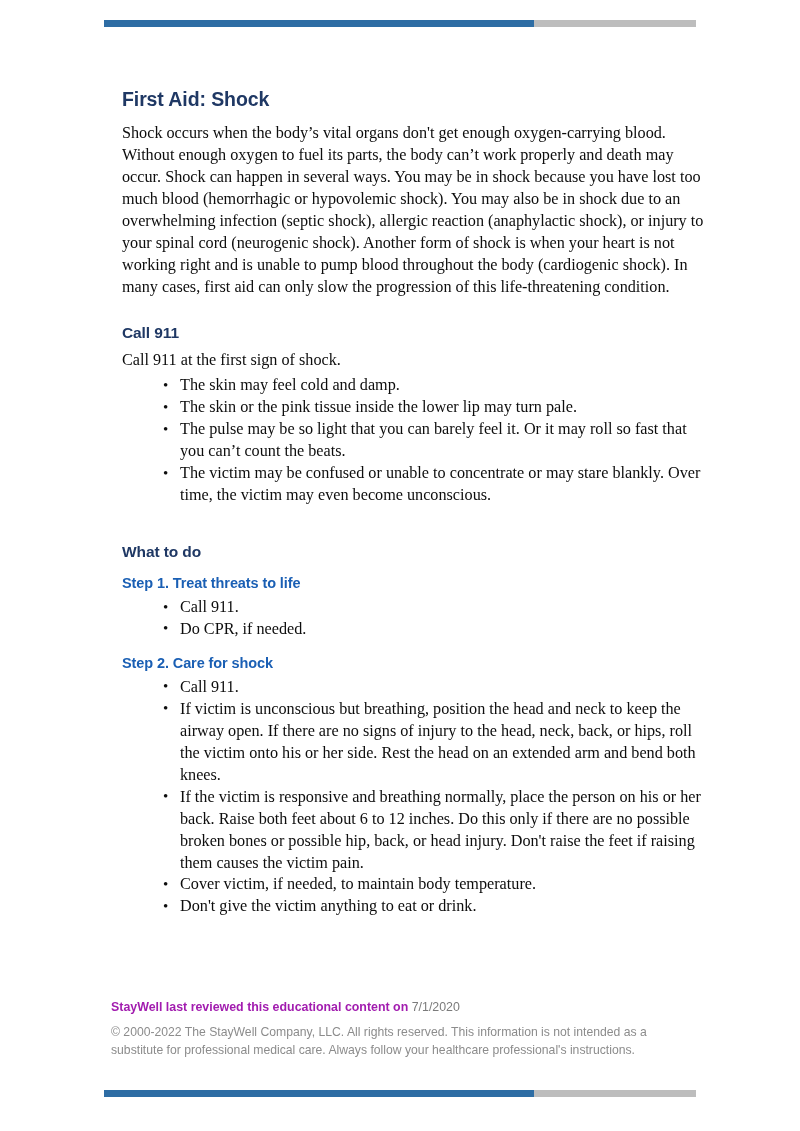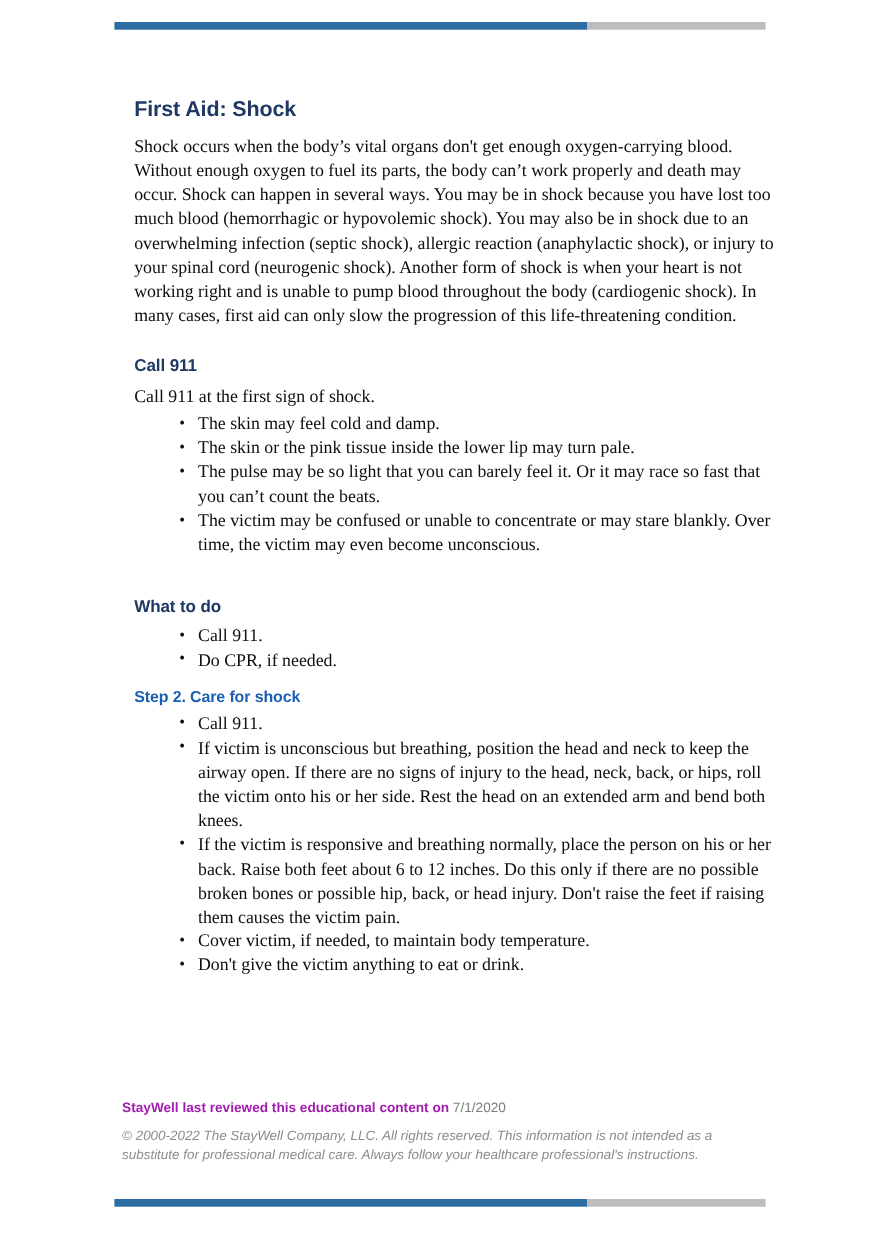--- a/index.html
+++ b/index.html
@@ -124,21 +124,20 @@
     line-height: 1.3;
   }
   .review-line .lead {
     font-weight: bold;
     color: #a21caf;
   }
   .copyright-line {
     font-size: 12.2px;
     color: #8c8c8c;
     line-height: 1.45;
-    font-style: italic;
   }
 
   
   .page-footer {
     position: absolute;
     left: 104px;
     top: 1147px;
     width: 592px;
     display: flex;
     justify-content: space-between;
@@ -164,26 +163,27 @@
     <h1 class="doc-title">First Aid: Shock</h1>
 
     <p class="body-text">Shock occurs when the body’s vital organs don't get enough oxygen-carrying blood. Without enough oxygen to fuel its parts, the body can’t work properly and death may occur. Shock can happen in several ways. You may be in shock because you have lost too much blood (hemorrhagic or hypovolemic shock). You may also be in shock due to an overwhelming infection (septic shock), allergic reaction (anaphylactic shock), or injury to your spinal cord (neurogenic shock). Another form of shock is when your heart is not working right and is unable to pump blood throughout the body (cardiogenic shock). In many cases, first aid can only slow the progression of this life-threatening condition.</p>
 
     <h2 class="section-head spaced">Call 911</h2>
     <p class="body-text">Call 911 at the first sign of shock.</p>
 
     <ul class="bullets">
       <li>The skin may feel cold and damp.</li>
       <li>The skin or the pink tissue inside the lower lip may turn pale.</li>
-      <li>The pulse may be so light that you can barely feel it. Or it may race so fast that you can’t count the beats.</li>
+      <li>The pulse may be so light that you can barely feel it. Or it may roll so fast that you can’t count the beats.</li>
       <li>The victim may be confused or unable to concentrate or may stare blankly. Over time, the victim may even become unconscious.</li>
     </ul>
 
     <h2 class="section-head spaced-lg">What to do</h2>
 
+    <h3 class="step-head">Step 1. Treat threats to life</h3>
     <ul class="bullets">
       <li>Call 911.</li>
       <li>Do CPR, if needed.</li>
     </ul>
 
     <h3 class="step-head">Step 2. Care for shock</h3>
     <ul class="bullets">
       <li>Call 911.</li>
       <li>If victim is unconscious but breathing, position the head and neck to keep the airway open. If there are no signs of injury to the head, neck, back, or hips, roll the victim onto his or her side. Rest the head on an extended arm and bend both knees.</li>
       <li>If the victim is responsive and breathing normally, place the person on his or her back. Raise both feet about 6 to 12 inches. Do this only if there are no possible broken bones or possible hip, back, or head injury. Don't raise the feet if raising them causes the victim pain.</li>

